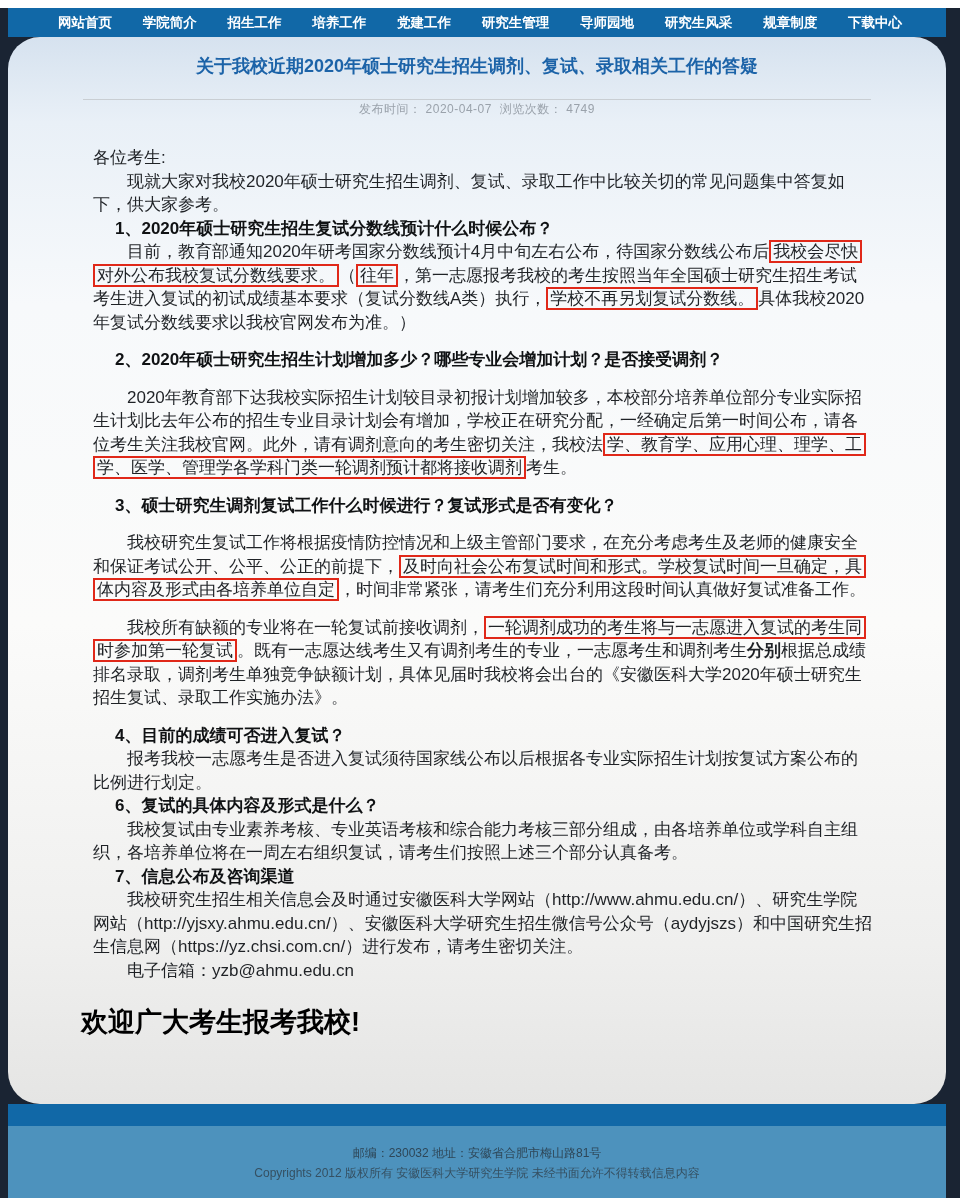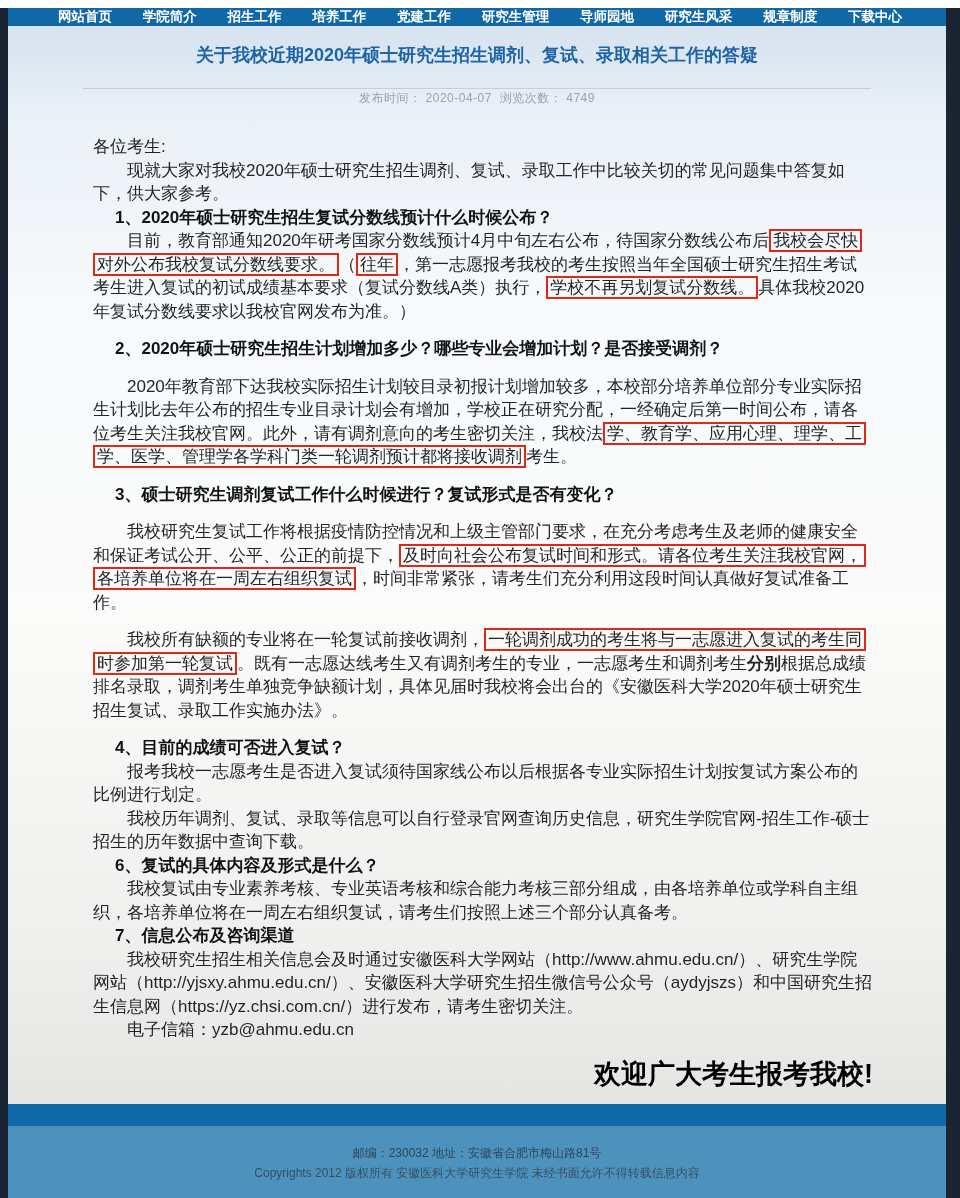--- a/index.html
+++ b/index.html
@@ -7,35 +7,36 @@
   body {
     background:#1a2433;
     font-family:"Liberation Sans", sans-serif;
     -webkit-font-smoothing:antialiased;
   }
   .top-strip { height:8px; background:#ffffff; width:100%; }
   .page { margin:0 14px 0 8px; min-height:1190px; display:flex; flex-direction:column; }
 
   
   .navbar {
-    height:18px; background:#1168a7;
+    height:29px; background:#1168a7;
     display:flex; align-items:center;
     padding:0 44px 0 50px;
     justify-content:space-between;
   }
   .nav-item {
     color:#ffffff; font-weight:bold; font-size:13.5px;
     text-decoration:none; white-space:nowrap; cursor:pointer;
   }
 
   
   .content {
     flex:1;
     background:linear-gradient(180deg,#d6e2ef 0%,#e9f0f7 8%,#f7f9fb 25%,#fbfbfa 55%,#efefee 85%,#e5e5e4 100%);
-    padding:18px 0 8px 0;
+    padding:18px 0 22px 0;
+    border-radius:32px;
   }
   .article { width:792px; margin:0 auto; }
   .title {
     text-align:center; color:#1c63a8; font-weight:bold; font-size:18px;
     line-height:22px; padding:0 30px;
   }
   .divider { border:none; border-top:1px solid #c9ced3; margin:22px 2px 0 2px; }
   .meta {
     text-align:center; color:#9aa2ab; font-size:12px; margin-top:1px;
     letter-spacing:.5px;
@@ -47,22 +48,22 @@
   .para.no-indent { text-indent:0; }
   .qhead { font-weight:bold; color:#101214; text-indent:2em; }
   .mt { margin-top:14px; }
   .hl {
     border:2px solid #e02819; padding:0 2px;
     -webkit-box-decoration-break:clone; box-decoration-break:clone;
   }
   .bold { font-weight:bold; }
 
   .welcome {
-    text-align:right; font-weight:bold; color:#000;
-    font-size:27px; margin-top:16px; line-height:32px;
+    text-align:left; font-weight:bold; color:#000;
+    font-size:27px; margin-top:24px; line-height:32px;
   }
 
   
   .footer-bar { height:22px; background:#1168a7; }
   .footer {
     height:72px; background:#4d92bd; text-align:center;
     color:#2e4758; font-size:12px; padding-top:17px; line-height:20px;
   }
   .footer .line2 { color:#355062; }
 </style>
@@ -104,27 +105,26 @@
 
         <p class="para">现就大家对我校2020年硕士研究生招生调剂、复试、录取工作中比较关切的常见问题集中答复如下，供大家参考。</p>
 
         <p class="qhead">1、2020年硕士研究生招生复试分数线预计什么时候公布？</p>
         <p class="para"><span>目前，教育部通知2020年研考国家分数线预计4月中旬左右公布，待国家分数线公布后</span><span class="hl">我校会尽快对外公布我校复试分数线要求。</span><span>（</span><span class="hl">往年</span><span>，第一志愿报考我校的考生按照当年全国硕士研究生招生考试考生进入复试的初试成绩基本要求（复试分数线A类）执行，</span><span class="hl">学校不再另划复试分数线。</span><span>具体我校2020年复试分数线要求以我校官网发布为准。）</span></p>
 
         <p class="qhead mt">2、2020年硕士研究生招生计划增加多少？哪些专业会增加计划？是否接受调剂？</p>
         <p class="para mt"><span>2020年教育部下达我校实际招生计划较目录初报计划增加较多，本校部分培养单位部分专业实际招生计划比去年公布的招生专业目录计划会有增加，学校正在研究分配，一经确定后第一时间公布，请各位考生关注我校官网。此外，请有调剂意向的考生密切关注，我校法</span><span class="hl">学、教育学、应用心理、理学、工学、医学、管理学各学科门类一轮调剂预计都将接收调剂</span><span>考生。</span></p>
 
         <p class="qhead mt">3、硕士研究生调剂复试工作什么时候进行？复试形式是否有变化？</p>
-        <p class="para mt"><span>我校研究生复试工作将根据疫情防控情况和上级主管部门要求，在充分考虑考生及老师的健康安全和保证考试公开、公平、公正的前提下，</span><span class="hl">及时向社会公布复试时间和形式。请各位考生关注我校官网，各培养单位将在一周左右组织复试</span><span>，时间非常紧张，请考生们充分利用这段时间认真做好复试准备工作。</span></p>
+        <p class="para mt"><span>我校研究生复试工作将根据疫情防控情况和上级主管部门要求，在充分考虑考生及老师的健康安全和保证考试公开、公平、公正的前提下，</span><span class="hl">及时向社会公布复试时间和形式。学校复试时间一旦确定，具体内容及形式由各培养单位自定</span><span>，时间非常紧张，请考生们充分利用这段时间认真做好复试准备工作。</span></p>
         <p class="para mt"><span>我校所有缺额的专业将在一轮复试前接收调剂，</span><span class="hl">一轮调剂成功的考生将与一志愿进入复试的考生同时参加第一轮复试</span><span>。既有一志愿达线考生又有调剂考生的专业，一志愿考生和调剂考生</span><span class="bold">分别</span><span>根据总成绩排名录取，调剂考生单独竞争缺额计划，具体见届时我校将会出台的《安徽医科大学2020年硕士研究生招生复试、录取工作实施办法》。</span></p>
 
         <p class="qhead mt">4、目前的成绩可否进入复试？</p>
         <p class="para">报考我校一志愿考生是否进入复试须待国家线公布以后根据各专业实际招生计划按复试方案公布的比例进行划定。</p>
 
-        <p class="para">我校历年调剂、复试、录取等信息可以自行登录官网查询历史信息，研究生学院官网-招生工作-硕士招生的历年数据中查询下载。</p>
 
         <p class="qhead">6、复试的具体内容及形式是什么？</p>
         <p class="para">我校复试由专业素养考核、专业英语考核和综合能力考核三部分组成，由各培养单位或学科自主组织，各培养单位将在一周左右组织复试，请考生们按照上述三个部分认真备考。</p>
 
         <p class="qhead">7、信息公布及咨询渠道</p>
         <p class="para">我校研究生招生相关信息会及时通过安徽医科大学网站（http://www.ahmu.edu.cn/）、研究生学院网站（http://yjsxy.ahmu.edu.cn/）、安徽医科大学研究生招生微信号公众号（aydyjszs）和中国研究生招生信息网（https://yz.chsi.com.cn/）进行发布，请考生密切关注。</p>
         <p class="para">电子信箱：yzb@ahmu.edu.cn</p>
 
       </div>
 

